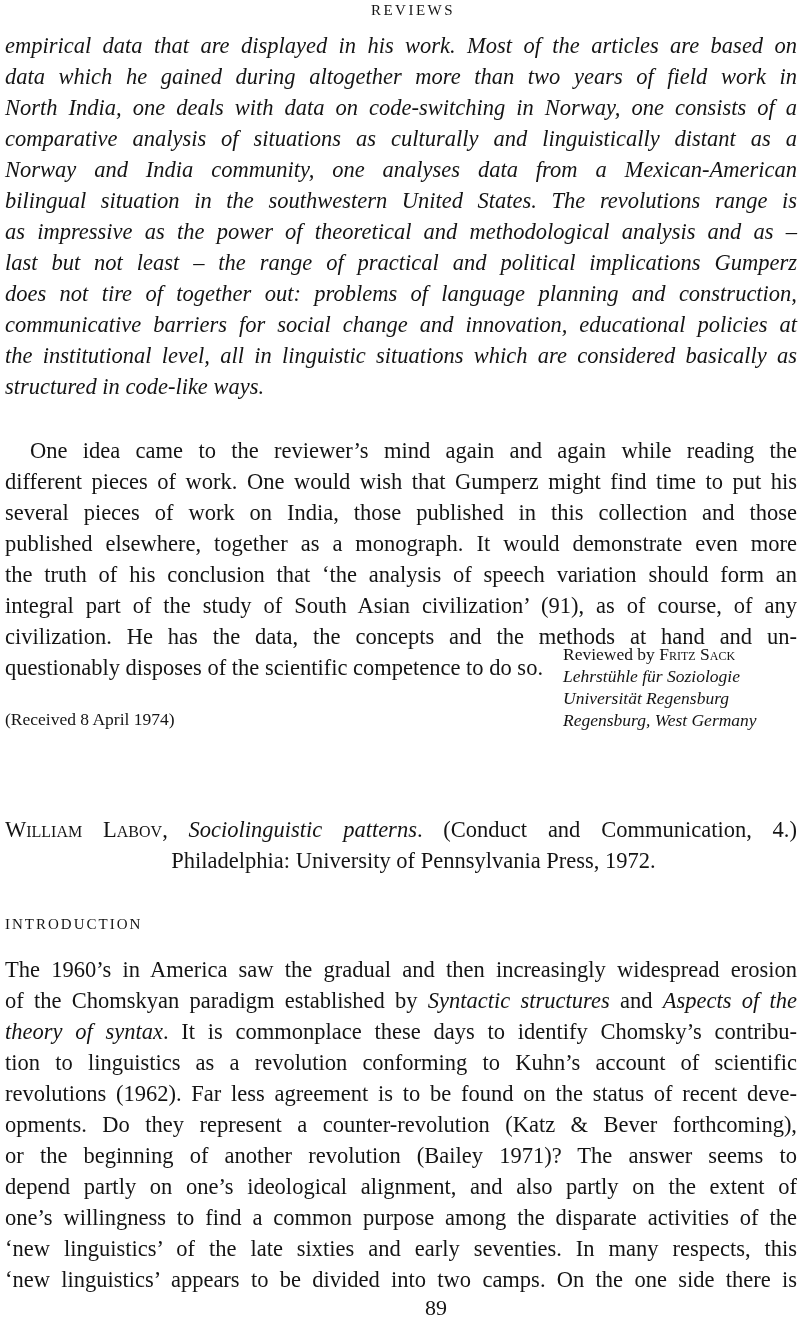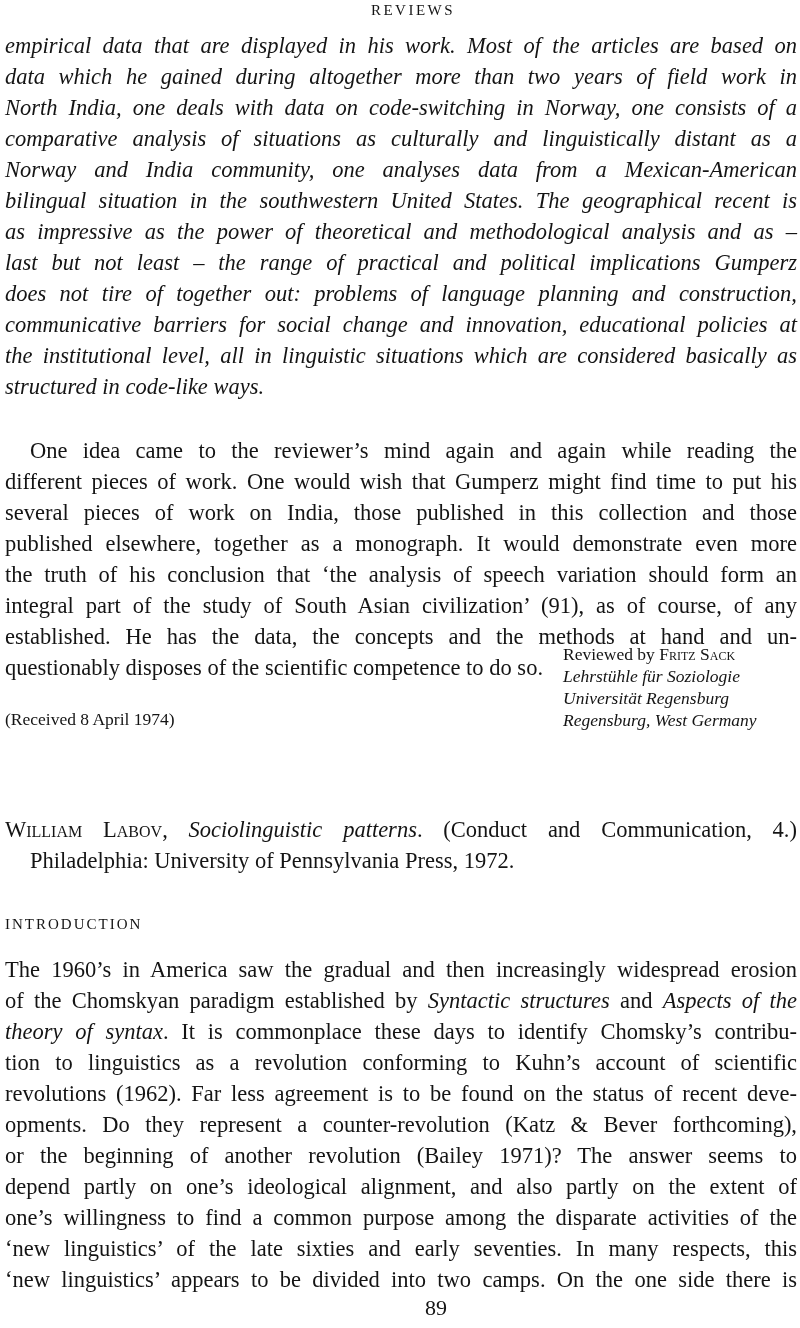--- a/index.html
+++ b/index.html
@@ -83,20 +83,21 @@
     .citation .cite-line1 {
       display: block;
       white-space: nowrap;
       text-align: justify;
       text-align-last: justify;
     }
     .citation .cite-line2 {
       display: block;
       padding-left: 25px;
       white-space: nowrap;
+      text-align: center;
     }
     .citation i {
       font-style: italic;
     }
     .section-heading {
       position: absolute;
       left: 5px;
       top: 913px;
       font-size: 15px;
       letter-spacing: 2px;
@@ -118,37 +119,37 @@
 <body>
 
 <div class="running-head">REVIEWS</div>
 
 <div class="body-block" style="top:30px;font-style:italic;">
   <span class="line">empirical data that are displayed in his work. Most of the articles are based on</span>
   <span class="line">data which he gained during altogether more than two years of field work in</span>
   <span class="line">North India, one deals with data on code-switching in Norway, one consists of a</span>
   <span class="line">comparative analysis of situations as culturally and linguistically distant as a</span>
   <span class="line">Norway and India community, one analyses data from a Mexican-American</span>
-  <span class="line">bilingual situation in the southwestern United States. The geographical recent is</span>
+  <span class="line">bilingual situation in the southwestern United States. The revolutions range is</span>
   <span class="line">as impressive as the power of theoretical and methodological analysis and as –</span>
   <span class="line">last but not least – the range of practical and political implications Gumperz</span>
   <span class="line">does not tire of together out: problems of language planning and construction,</span>
   <span class="line">communicative barriers for social change and innovation, educational policies at</span>
   <span class="line">the institutional level, all in linguistic situations which are considered basically as</span>
   <span class="line last">structured in code-like ways.</span>
 </div>
 
 <div class="body-block" style="top:392px;margin-top:43px;">
   <span class="line indent">One idea came to the reviewer’s mind again and again while reading the</span>
   <span class="line">different pieces of work. One would wish that Gumperz might find time to put his</span>
   <span class="line">several pieces of work on India, those published in this collection and those</span>
   <span class="line">published elsewhere, together as a monograph. It would demonstrate even more</span>
   <span class="line">the truth of his conclusion that ‘the analysis of speech variation should form an</span>
   <span class="line">integral part of the study of South Asian civilization’ (91), as of course, of any</span>
-  <span class="line">established. He has the data, the concepts and the methods at hand and un-</span>
+  <span class="line">civilization. He has the data, the concepts and the methods at hand and un-</span>
   <span class="line last">questionably disposes of the scientific competence to do so.</span>
 </div>
 
 <div class="signature">
   <span class="sig-line"><span>Reviewed by </span><span class="sc">Fritz Sack</span></span>
   <span class="sig-line ital">Lehrstühle für Soziologie</span>
   <span class="sig-line ital">Universität Regensburg</span>
   <span class="sig-line ital">Regensburg, West Germany</span>
 </div>
 

